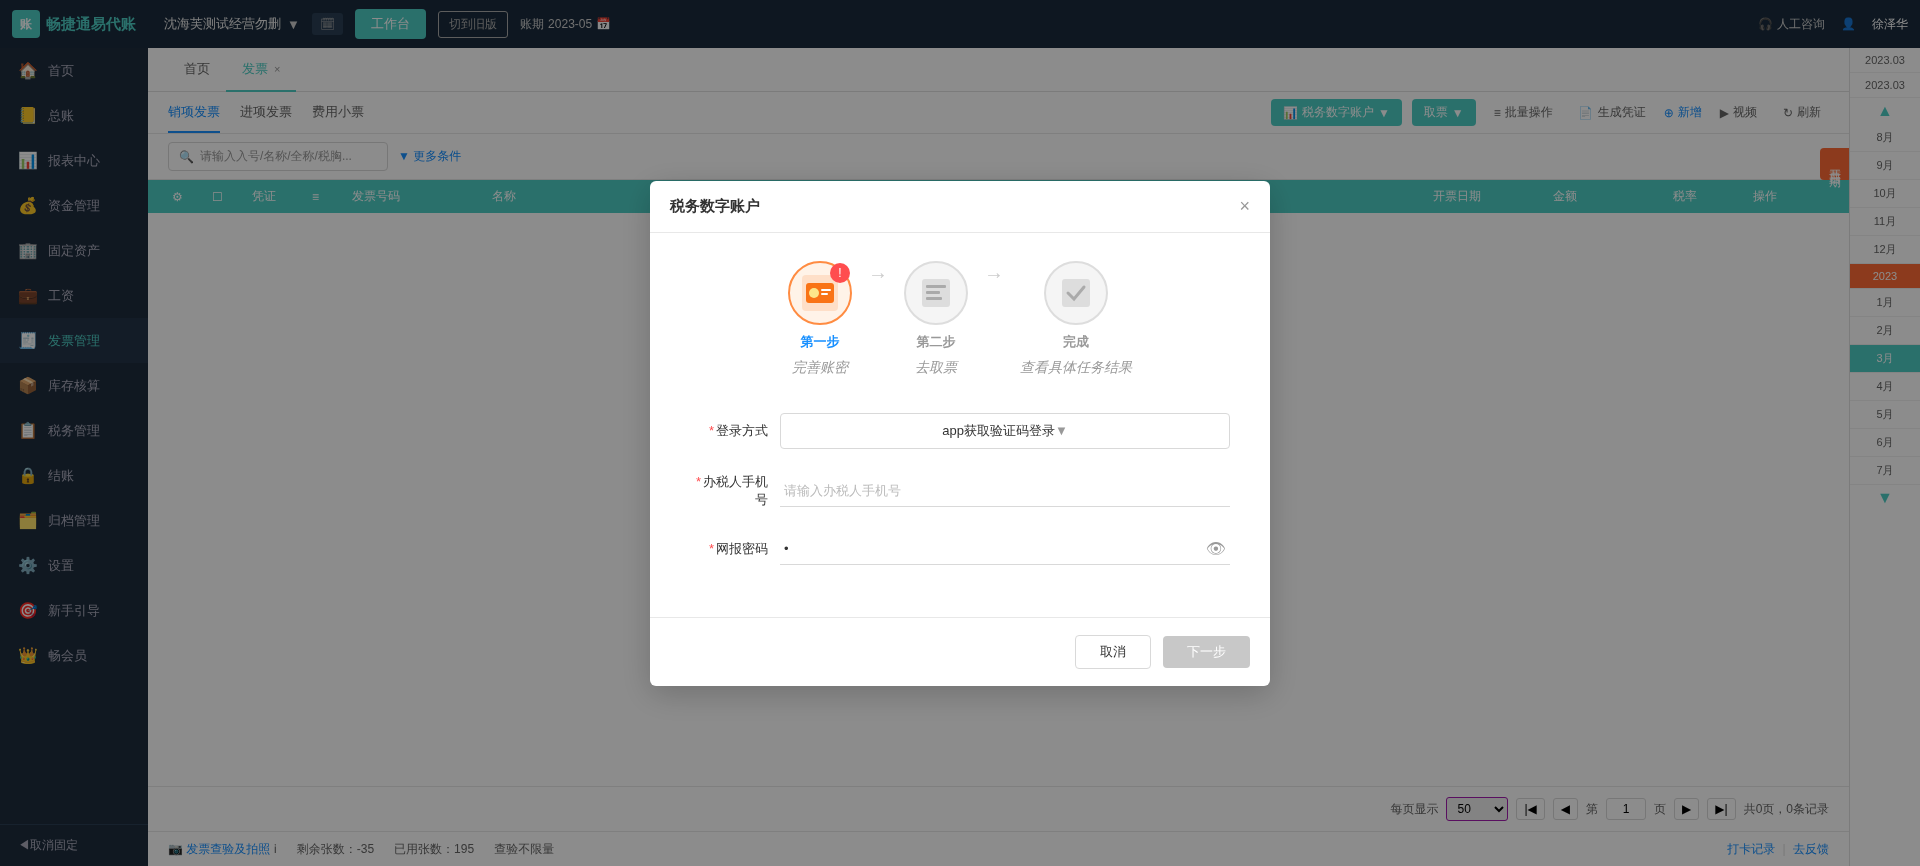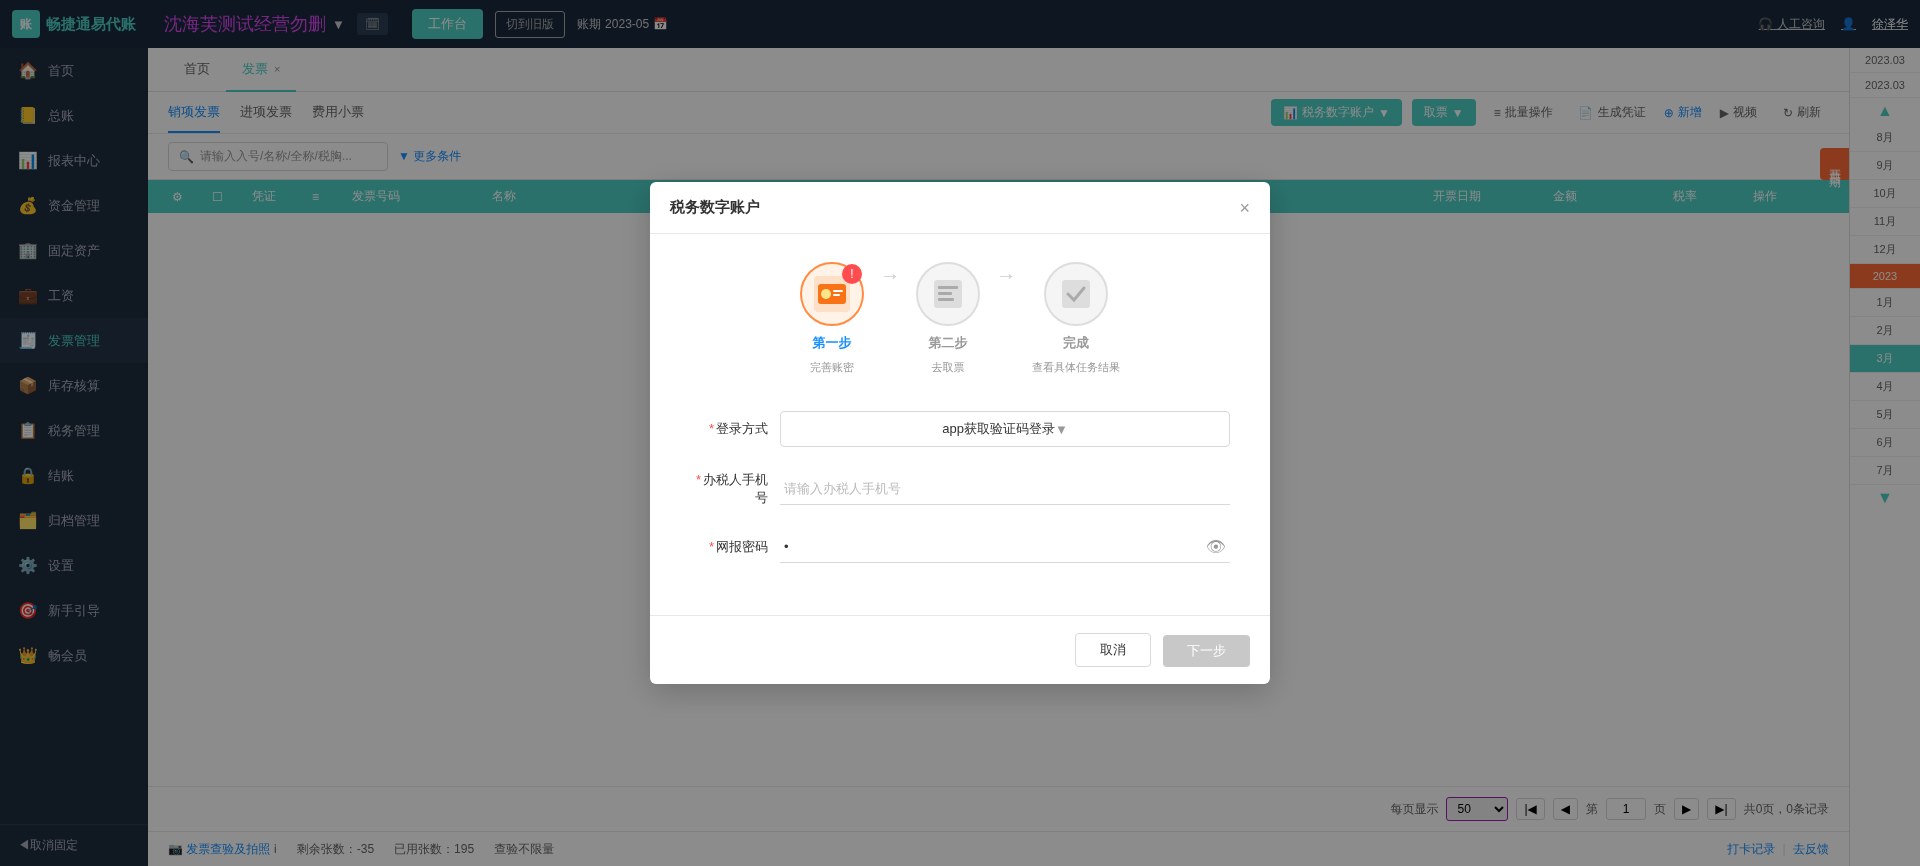--- a/index.html
+++ b/index.html
@@ -9,26 +9,26 @@
     .app-wrapper { display: flex; flex-direction: column; height: 866px; width: 1920px; }
     .top-bar { height: 48px; background: #1a2b3c; display: flex; align-items: center; padding: 0 12px; gap: 12px; flex-shrink: 0; }
     .main-area { display: flex; flex: 1; overflow: hidden; }
     .sidebar { width: 148px; background: #1e2d3d; display: flex; flex-direction: column; flex-shrink: 0; }
     .content-area { flex: 1; display: flex; flex-direction: column; background: #f0f2f5; position: relative; }
 
     
     .logo { color: #4ecdc4; font-size: 15px; font-weight: bold; display: flex; align-items: center; gap: 6px; }
     .logo-icon { width: 28px; height: 28px; background: #4ecdc4; border-radius: 4px; display: flex; align-items: center; justify-content: center; color: white; font-size: 12px; }
     .company-selector { display: flex; align-items: center; gap: 6px; color: #ccc; margin-left: 16px; cursor: pointer; }
-    .company-name { color: #d946ef; font-size: 18px; }
+    .company-name { color: #e5e5e5; font-size: 13px; }
     .icon-btn { background: #2a3f54; border: none; color: #aaa; padding: 4px 8px; border-radius: 3px; cursor: pointer; font-size: 12px; }
-    .workspace-btn { background: #4ecdc4; color: white; border: none; padding: 6px 16px; border-radius: 4px; cursor: pointer; font-size: 13px; margin-left: 12px; }
+    .workspace-btn { background: #4ecdc4; color: white; border: none; padding: 6px 16px; border-radius: 4px; cursor: pointer; font-size: 13px; }
     .switch-btn { background: transparent; border: 1px solid #aaa; color: #aaa; padding: 4px 10px; border-radius: 3px; cursor: pointer; font-size: 12px; }
     .period-info { color: #ccc; font-size: 12px; display: flex; align-items: center; gap: 4px; }
-    .top-bar-right { margin-left: auto; display: flex; align-items: center; gap: 16px; color: #ccc; font-size: 12px; text-decoration: underline; }
+    .top-bar-right { margin-left: auto; display: flex; align-items: center; gap: 16px; color: #ccc; font-size: 12px; }
     .user-name { color: #fff; }
 
     
     .sidebar-item { display: flex; align-items: center; gap: 10px; padding: 13px 18px; color: #aab; cursor: pointer; font-size: 13px; transition: background 0.2s; }
     .sidebar-item.active { background: #243447; color: #4ecdc4; }
     .sidebar-item-icon { font-size: 16px; width: 20px; text-align: center; }
     .sidebar-bottom { margin-top: auto; padding: 12px 18px; color: #aab; font-size: 12px; display: flex; align-items: center; gap: 6px; cursor: pointer; border-top: 1px solid #2a3f54; }
 
     
     .content-header { background: white; border-bottom: 1px solid #e0e0e0; padding: 0 20px; display: flex; align-items: center; height: 44px; }
@@ -84,37 +84,37 @@
     
     .steps { display: flex; align-items: flex-start; justify-content: center; gap: 0; margin-bottom: 36px; }
     .step { display: flex; flex-direction: column; align-items: center; gap: 8px; }
     .step-icon-wrap { width: 64px; height: 64px; border-radius: 50%; display: flex; align-items: center; justify-content: center; position: relative; }
     .step-icon-wrap.active { background: #fff3e8; border: 2px solid #ff8c42; }
     .step-icon-wrap.inactive { background: #f5f5f5; border: 2px solid #ddd; }
     .step-badge { position: absolute; top: 0; right: 0; width: 20px; height: 20px; background: #ff4d4f; border-radius: 50%; color: white; font-size: 12px; display: flex; align-items: center; justify-content: center; }
     .step-label { font-size: 13px; font-weight: 600; }
     .step-label.active { color: #1890ff; }
     .step-label.inactive { color: #999; }
-    .step-desc { font-size: 11px; color: #999; }
+    .step-desc { font-size: 14px; color: #999; font-style: italic; }
     .step-arrow { display: flex; align-items: center; padding: 0 16px; padding-bottom: 40px; color: #ccc; font-size: 20px; }
 
     
     .form-row { display: flex; align-items: center; margin-bottom: 24px; }
     .form-label { width: 90px; font-size: 13px; color: #333; text-align: right; padding-right: 12px; flex-shrink: 0; }
     .form-label.required::before { content: '*'; color: #ff4d4f; margin-right: 2px; }
     .form-control { flex: 1; }
     .form-select { width: 100%; border: 1px solid #d9d9d9; border-radius: 4px; padding: 8px 12px; font-size: 13px; color: #333; background: white; cursor: pointer; display: flex; align-items: center; justify-content: center; }
     .form-input { width: 100%; border: none; border-bottom: 1px solid #d9d9d9; padding: 8px 4px; font-size: 13px; color: #333; outline: none; background: transparent; }
     .form-input::placeholder { color: #bbb; }
     .password-field { display: flex; align-items: center; border-bottom: 1px solid #d9d9d9; }
     .password-field input { border: none; flex: 1; padding: 8px 4px; font-size: 13px; outline: none; }
     .password-toggle { cursor: pointer; color: #999; font-size: 16px; padding: 4px; }
 
     
-    .dialog-footer { padding: 17px 20px; border-top: 1px solid #e8e8e8; display: flex; align-items: flex-end; justify-content: flex-end; gap: 12px; }
+    .dialog-footer { padding: 17px 20px; border-top: 1px solid #e8e8e8; display: flex; align-items: center; justify-content: flex-end; gap: 12px; }
     .btn-cancel { border: 1px solid #d9d9d9; background: white; padding: 7px 24px; border-radius: 4px; font-size: 13px; cursor: pointer; color: #333; }
     .btn-next { background: #c8c8c8; color: white; border: none; padding: 7px 24px; border-radius: 4px; font-size: 13px; cursor: pointer; }
 
     
     .open-invoice-btn { position: absolute; right: 0; top: 100px; background: #ff6b35; color: white; writing-mode: vertical-rl; padding: 12px 6px; font-size: 12px; border-radius: 4px 0 0 4px; cursor: pointer; letter-spacing: 2px; }
 
     .select-arrow { color: #999; }
   </style>
 </head>
 <body>

